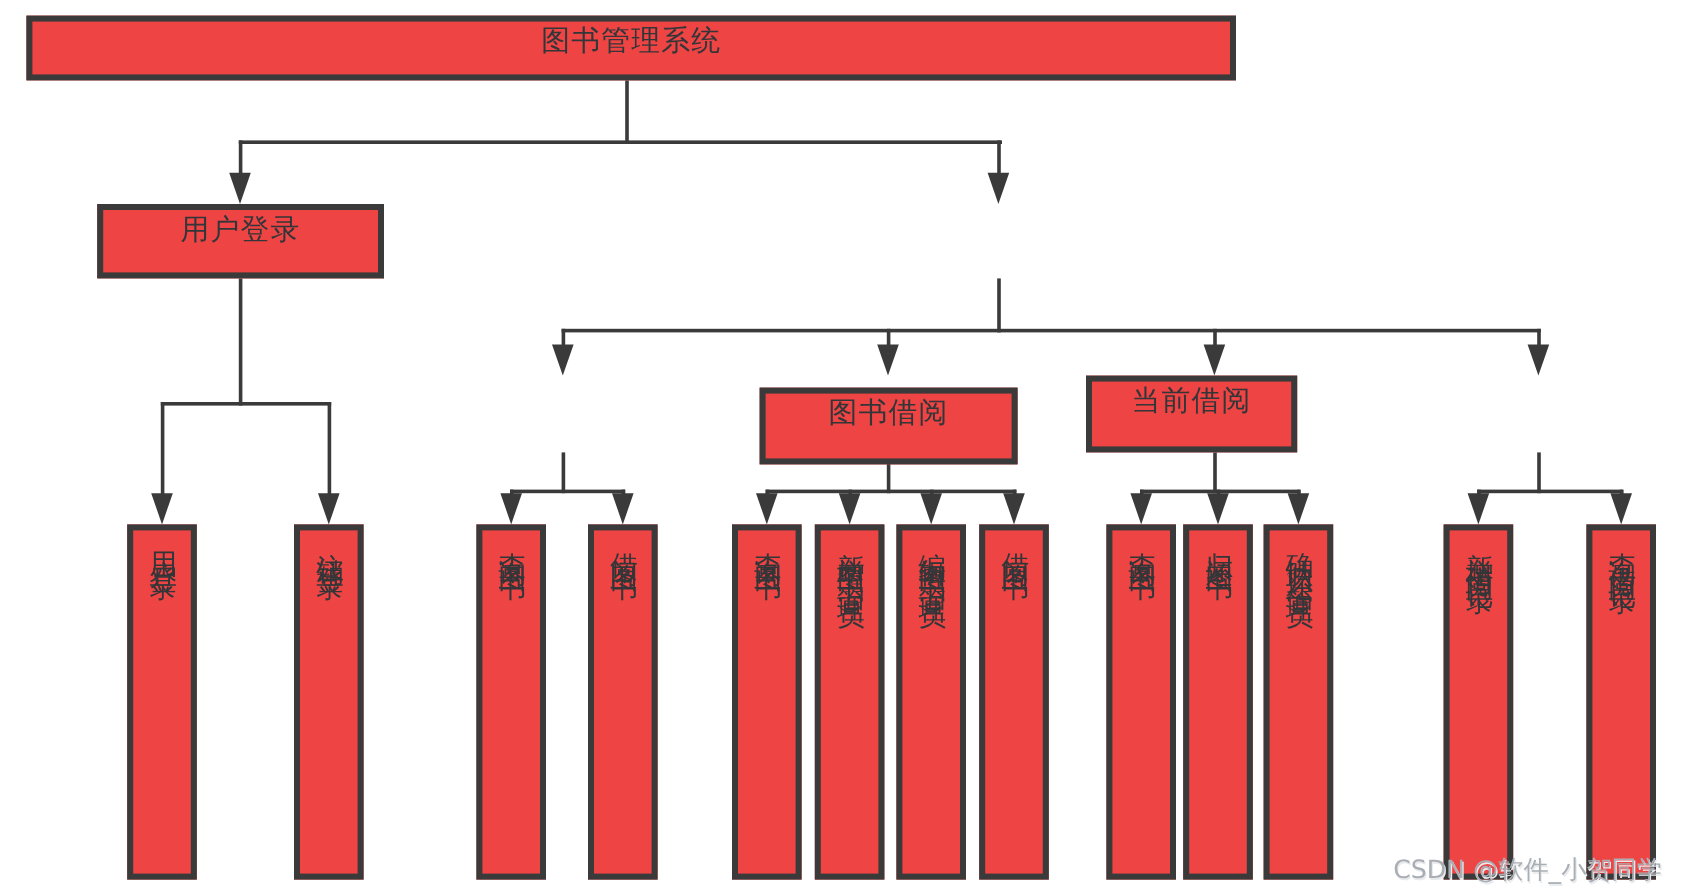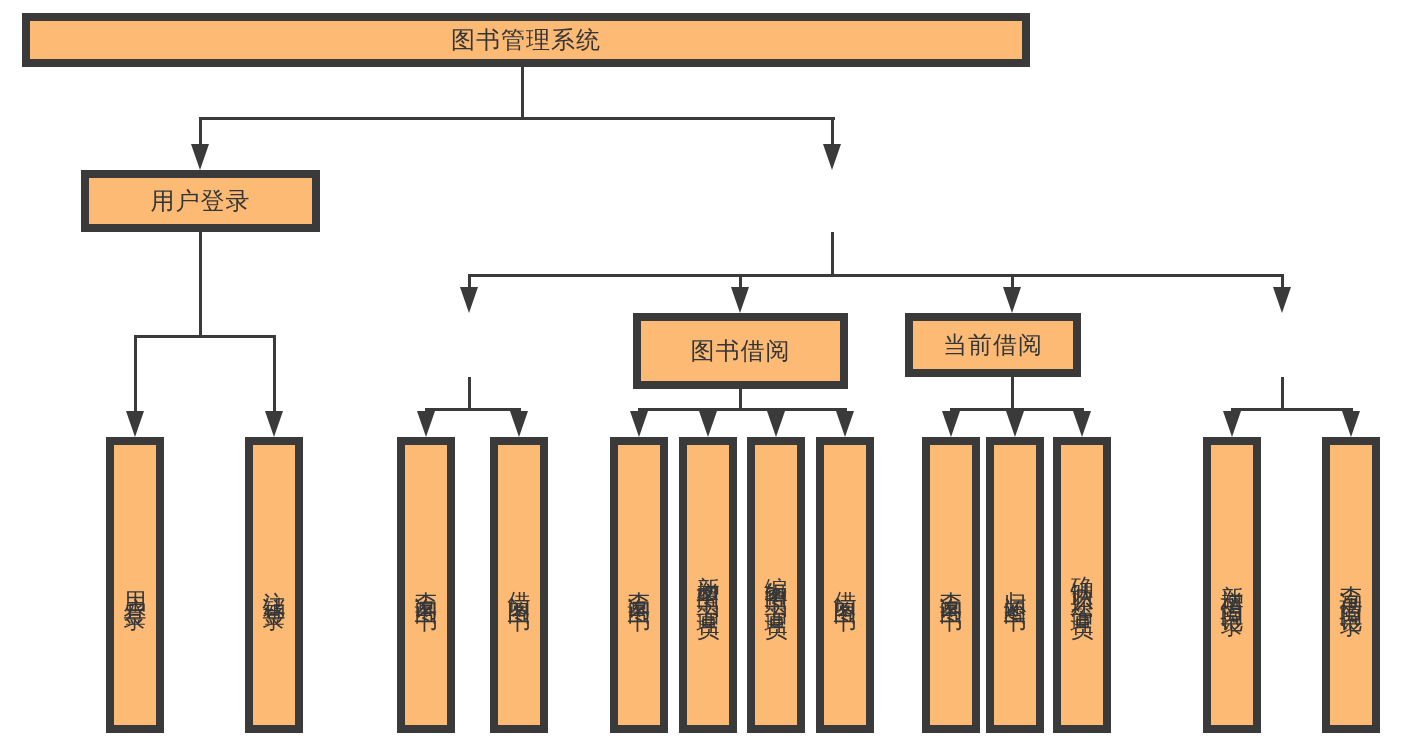--- a/index.html
+++ b/index.html
@@ -11,24 +11,23 @@
   .canvas {
     position: relative;
     width: 1405px;
     height: 747px;
     background: #ffffff;
     overflow: hidden;
   }
   .node {
     position: absolute;
     box-sizing: border-box;
-    background: #fdba74;
-    border: 8px solid #404040;
+    background: #ef4444;
+    border: 5px solid #404040;
     display: flex;
-    align-items: center;
     justify-content: center;
     color: #333639;
     z-index: 2;
   }
   .node.h span {
     font-size: 24px;
     letter-spacing: 1px;
     white-space: nowrap;
   }
   .node.v span {
@@ -61,20 +60,21 @@
     color: #a9aeb5;
     text-shadow: 1px 1px 0 #e8eaec;
     z-index: 5;
     white-space: nowrap;
   }
 </style>
 </head>
 <body>
 
 <div class="canvas" id="canvas">
+  <div class="watermark">CSDN @软件_小贺同学</div>
 <div class="line" style="left: 521px; top: 67px; width: 3px; height: 53px; background: rgb(58, 58, 58);"></div>
     <div class="line" style="left: 199px; top: 117px; width: 636px; height: 3px; background: rgb(58, 58, 58);"></div>
     <div class="line" style="left: 199px; top: 117px; width: 3px; height: 32px; background: rgb(58, 58, 58);"></div>
     <div class="line" style="left: 831px; top: 117px; width: 3px; height: 32px; background: rgb(58, 58, 58);"></div>
     <div class="line" style="left: 199px; top: 232px; width: 3px; height: 106px; background: rgb(58, 58, 58);"></div>
     <div class="line" style="left: 134px; top: 335px; width: 142px; height: 3px; background: rgb(58, 58, 58);"></div>
     <div class="line" style="left: 134px; top: 335px; width: 3px; height: 82px; background: rgb(58, 58, 58);"></div>
     <div class="line" style="left: 273px; top: 335px; width: 3px; height: 82px; background: rgb(58, 58, 58);"></div>
     <div class="line" style="left: 831px; top: 232px; width: 3px; height: 45px; background: rgb(58, 58, 58);"></div>
     <div class="line" style="left: 468px; top: 274px; width: 816px; height: 3px; background: rgb(58, 58, 58);"></div>
@@ -119,21 +119,21 @@
     <div class="arrow" style="left: 1006px; top: 411px; border-top-color: rgb(58, 58, 58);"></div>
     <div class="arrow" style="left: 1073px; top: 411px; border-top-color: rgb(58, 58, 58);"></div>
     <div class="arrow" style="left: 1223px; top: 411px; border-top-color: rgb(58, 58, 58);"></div>
     <div class="arrow" style="left: 1342px; top: 411px; border-top-color: rgb(58, 58, 58);"></div>
     <div class="node h" style="left: 22px; top: 13px; width: 1008px; height: 54px; border-color: rgb(58, 58, 58);">
       <span>图书管理系统</span>
     </div>
     <div class="node h" style="left: 81px; top: 170px; width: 239px; height: 62px; border-color: rgb(58, 58, 58);">
       <span>用户登录</span>
     </div>
-    <div class="node h" style="left: 633px; top: 313px; width: 215px; height: 76px; border-color: rgb(58, 58, 58);">
+    <div class="node h" style="left: 633px; top: 323px; width: 215px; height: 64px; border-color: rgb(58, 58, 58);">
       <span>图书借阅</span>
     </div>
     <div class="node h" style="left: 905px; top: 313px; width: 176px; height: 64px; border-color: rgb(58, 58, 58);">
       <span>当前借阅</span>
     </div>
     <div class="node v" style="left: 106px; top: 437px; width: 58px; height: 296px; border-color: rgb(58, 58, 58);">
       <span>用户登录</span>
     </div>
     <div class="node v" style="left: 245px; top: 437px; width: 58px; height: 296px; border-color: rgb(58, 58, 58);">
       <span>注销登录</span>

